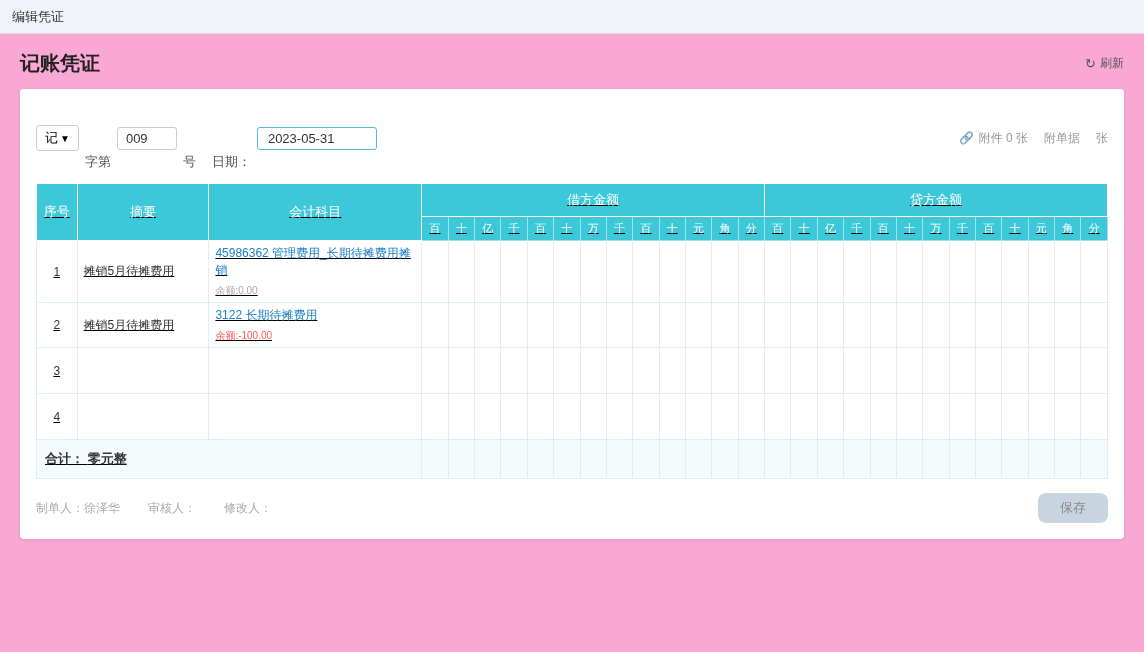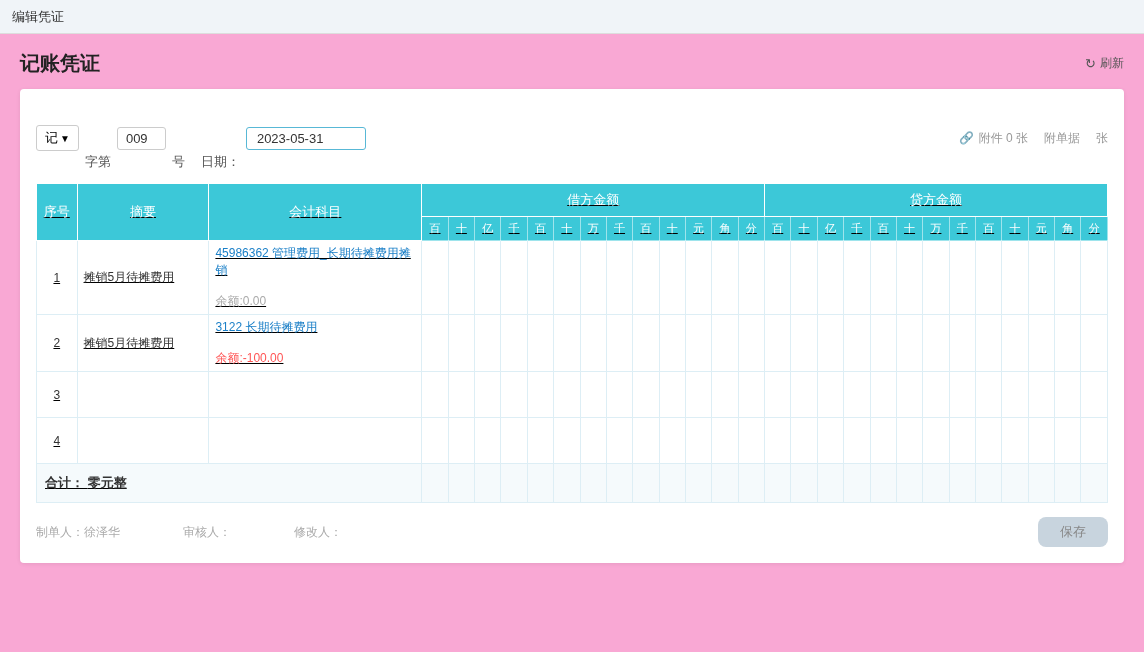--- a/index.html
+++ b/index.html
@@ -149,40 +149,40 @@
       color: #666;
       font-size: 12px;
       vertical-align: top;
       padding-top: 10px;
     }
     .account-main {
       color: #1a7fc7;
       font-size: 12px;
     }
     .account-balance {
-      font-size: 12px;
+      font-size: 10px;
       color: #aaa;
-      margin-top: 14px;
+      margin-top: 5px;
     }
     .balance-negative {
       color: #f55;
     }
     .summary-row td {
       background: #f5fafc;
       font-size: 13px;
       font-weight: bold;
       color: #333;
       padding: 10px 8px;
       border-top: 1px solid #ddd;
     }
     .footer-row {
       display: flex;
       align-items: center;
       margin-top: 14px;
-      gap: 63px;
+      gap: 28px;
       color: #aaa;
       font-size: 12px;
     }
     .save-btn {
       margin-left: auto;
       background: #c8d4de;
       color: #888;
       border: none;
       border-radius: 8px;
       padding: 6px 22px;
@@ -213,21 +213,21 @@
 
   <div class="card">
 
     <div class="form-row">
       <div class="form-group">
         <button class="dropdown-btn">
           <span>记</span>
           <span style="font-size:10px;">▼</span>
         </button>
         <span class="form-label">字第</span>
-        <input class="input-field" type="text" value="009" style="width: 49px;">
+        <input class="input-field" type="text" value="009" style="width: 60px;">
         <span class="form-label">号</span>
       </div>
       <div class="form-group">
         <span class="form-label">日期：</span>
         <input class="date-field" type="text" value="2023-05-31" style="">
       </div>
       <div class="right-controls">
         <span class="attach-btn">
           <span>🔗</span>
           <span>附件 0 张</span>

